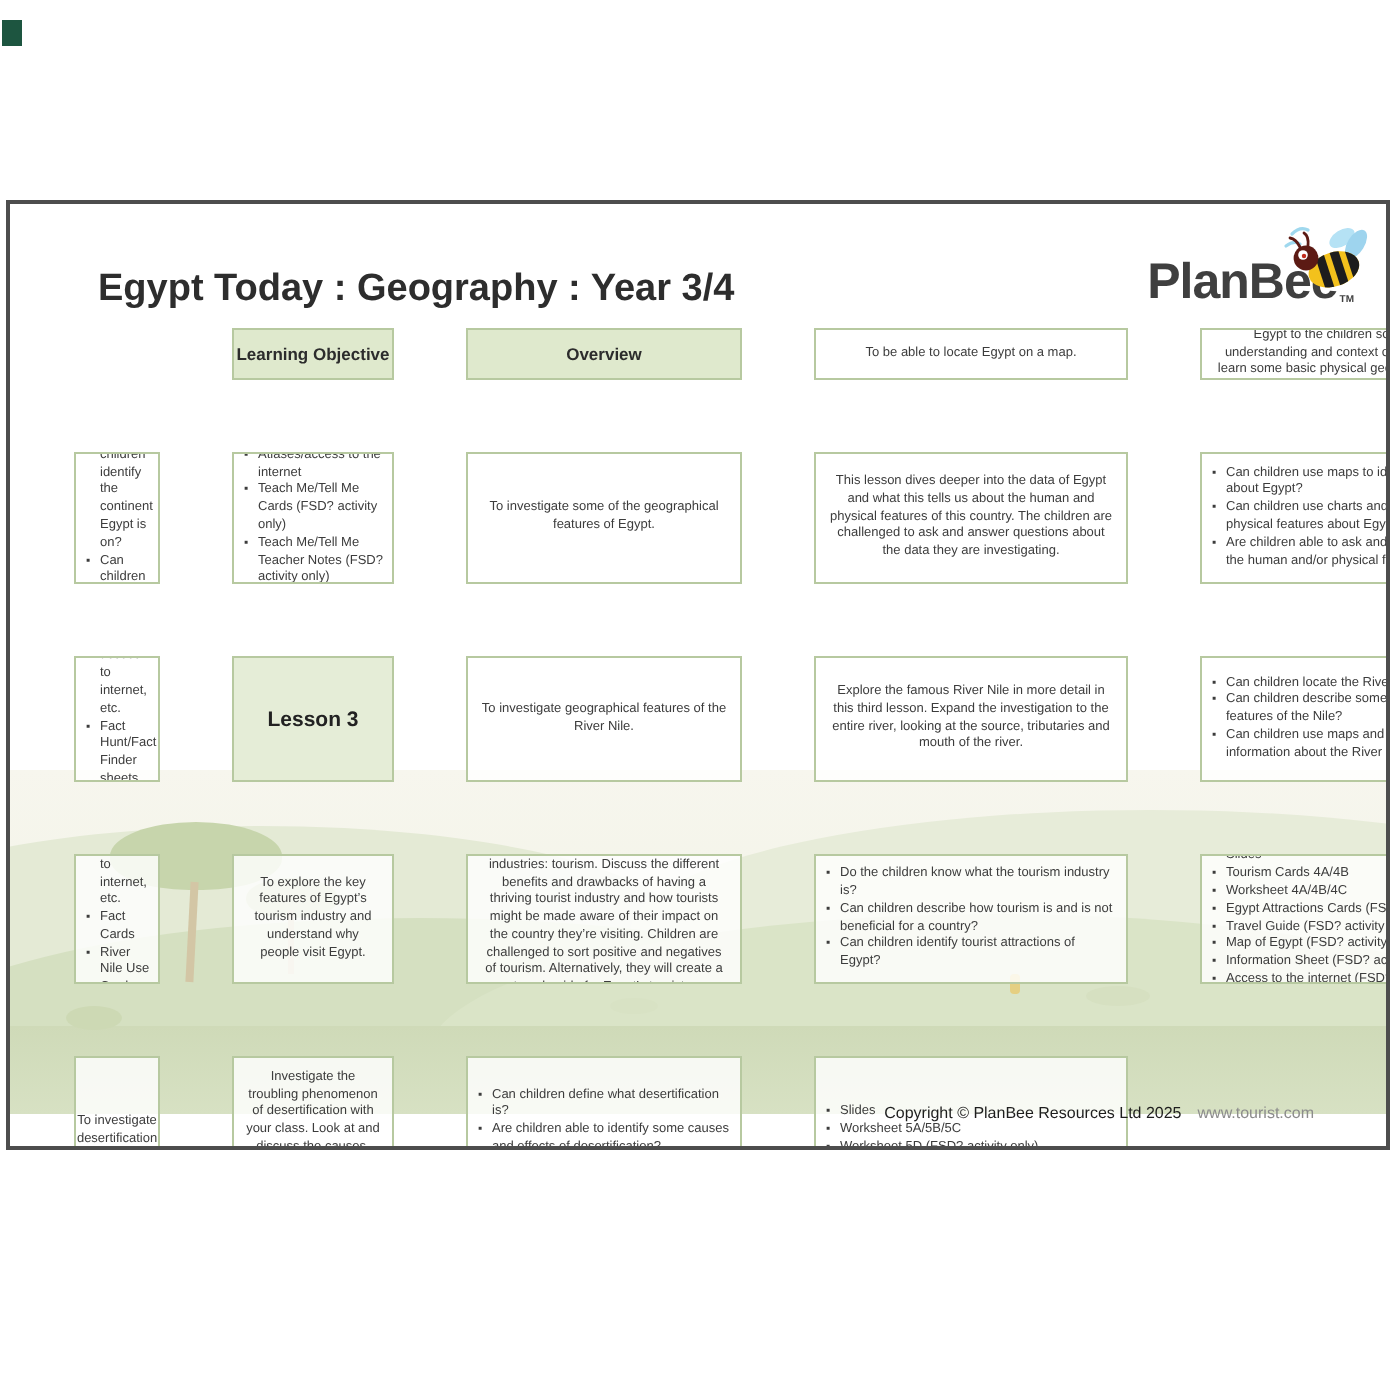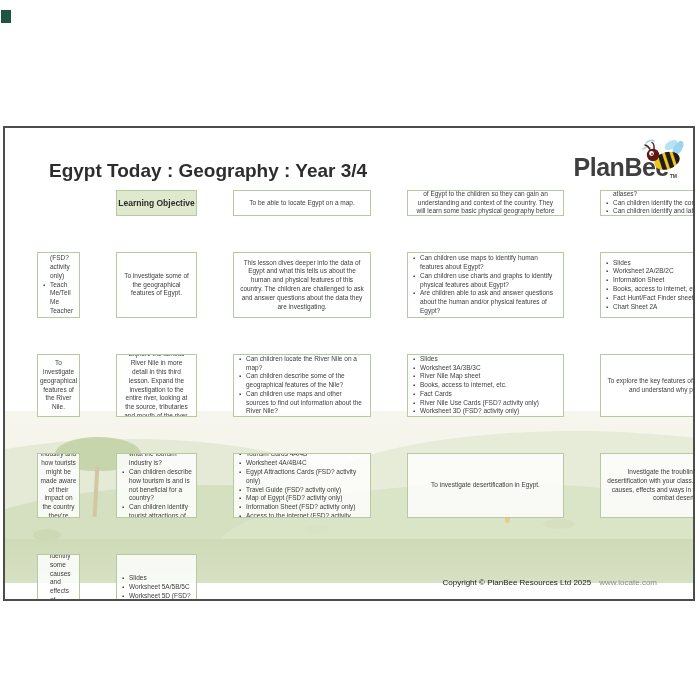--- a/index.html
+++ b/index.html
@@ -1,21 +1,21 @@
 <!DOCTYPE html>
 <html><head>
 <meta charset="utf-8">
 <style>
   html,body{margin:0;padding:0;background:#ffffff;}
   body{width:700px;height:700px;position:relative;font-family:"Liberation Sans",sans-serif;overflow:hidden;}
 
   .corner-accent{position:absolute;left:1px;top:10px;width:10px;height:13px;background:#1d5540;}
 
   .page{position:absolute;left:3px;top:100px;width:692px;height:475px;background:#ffffff;
-        border:2px solid #4d4d4d;box-sizing:border-box;overflow:hidden;margin-top:26px;}
+        border:2px solid #4d4d4d;box-sizing:border-box;overflow:hidden;}
 
   
   .landscape{position:absolute;left:0;top:283px;width:100%;height:172px;overflow:hidden;z-index:0;}
   .sky{position:absolute;inset:0;background:linear-gradient(#f7f6ee,#eef1e1);}
   .hill{position:absolute;border-radius:50%;}
   .hill-far-l{left:-90px;bottom:34px;width:430px;height:110px;background:#e4ead5;}
   .hill-far-r{left:310px;bottom:28px;width:520px;height:124px;background:#e7ecd9;}
   .hill-mid-l{left:-60px;bottom:-34px;width:530px;height:132px;background:#d5e0c1;}
   .hill-mid-r{right:-90px;bottom:-44px;width:570px;height:144px;background:#dae4c7;}
   .ground{position:absolute;left:0;bottom:0;width:100%;height:44px;background:linear-gradient(#cfdab8,#d7e1c3);}
@@ -110,20 +110,21 @@
       <path d="M14,12 q0.5,-5 -2,-6.5" fill="none" stroke="#5c1a14" stroke-width="1.4" stroke-linecap="round"></path>
       <circle cx="11.5" cy="16.5" r="2.4" fill="#ffffff"></circle>
       <circle cx="12" cy="17" r="1.1" fill="#c22d1e"></circle>
     </svg>
   </div>
 
   <div class="lesson-table">
 
     <div class="corner"></div>
     <div class="cell head">Learning Objective</div>
+    <div class="cell head">Overview</div>
 
     <div class="cell body-cell center">To be able to locate Egypt on a map.</div>
     <div class="cell body-cell center">This initial lesson aims to introduce the location of Egypt to the children so they can gain an understanding and context of the country. They will learn some basic physical geography before studying digital and physical maps of the country.</div>
     <div class="cell body-cell list">
         <ul>
           <li>Can children locate Egypt using digital maps or atlases?</li>
           <li>Can children identify the continent Egypt is on?</li>
           <li>Can children identify and label key geographical features on a map of Egypt?</li>
         </ul>
       </div>
@@ -151,20 +152,21 @@
         <ul>
           <li>Slides</li>
           <li>Worksheet 2A/2B/2C</li>
           <li>Information Sheet</li>
           <li>Books, access to internet, etc.</li>
           <li>Fact Hunt/Fact Finder sheets (FSD? activity only)</li>
           <li>Chart Sheet 2A</li>
         </ul>
       </div>
 
+    <div class="cell label">Lesson 3</div>
     <div class="cell body-cell center">To investigate geographical features of the River Nile.</div>
     <div class="cell body-cell center">Explore the famous River Nile in more detail in this third lesson. Expand the investigation to the entire river, looking at the source, tributaries and mouth of the river.</div>
     <div class="cell body-cell list">
         <ul>
           <li>Can children locate the River Nile on a map?</li>
           <li>Can children describe some of the geographical features of the Nile?</li>
           <li>Can children use maps and other sources to find out information about the River Nile?</li>
         </ul>
       </div>
     <div class="cell body-cell list">
@@ -215,16 +217,16 @@
           <li>Slides</li>
           <li>Worksheet 5A/5B/5C</li>
           <li>Worksheet 5D (FSD? activity only)</li>
           <li>End of Unit Quiz</li>
         </ul>
       </div>
   </div>
 
   <div class="footer">
     <span class="copyright">Copyright © PlanBee Resources Ltd 2025</span>
-    <span class="website">www.locate.com</span>
+    <span class="website">www.tourist.com</span>
   </div>
 
 </div>
 
 </body></html>

